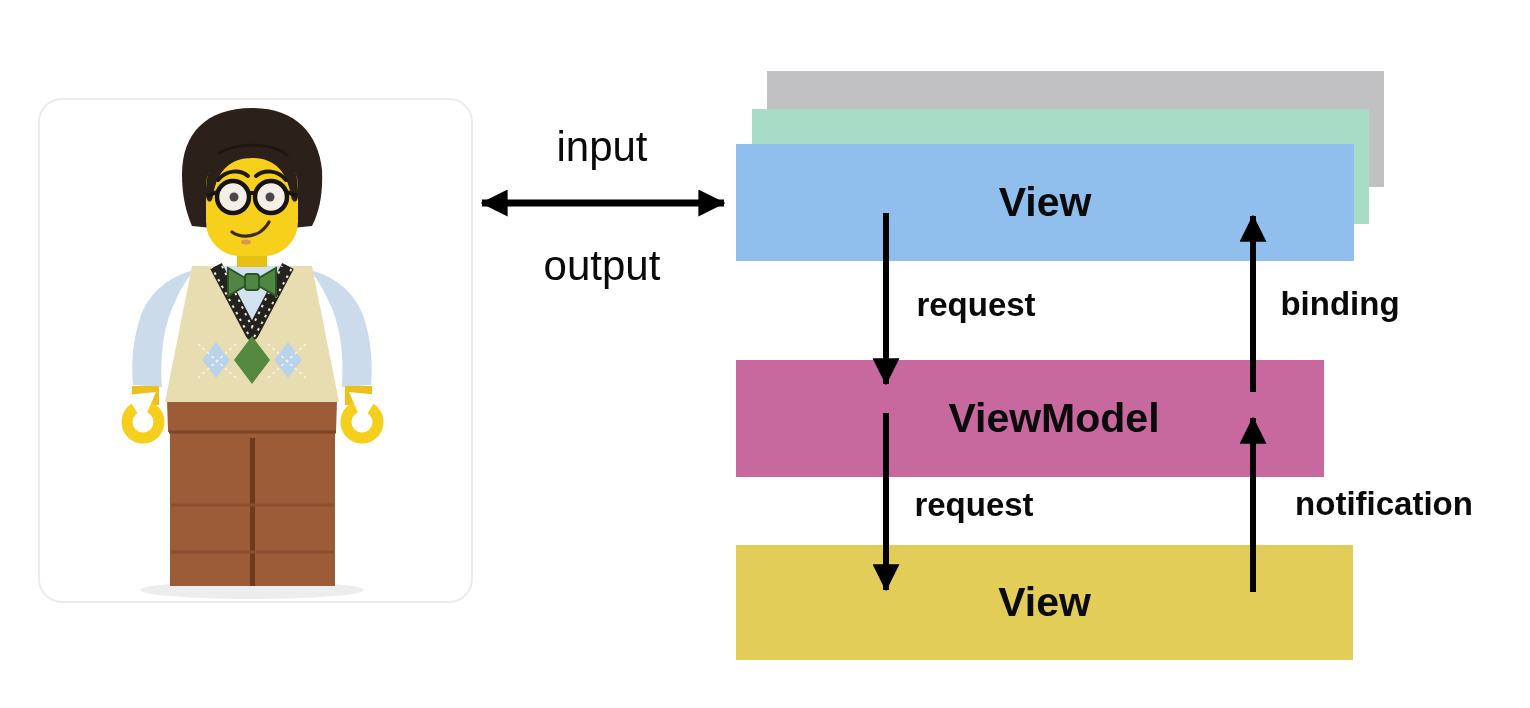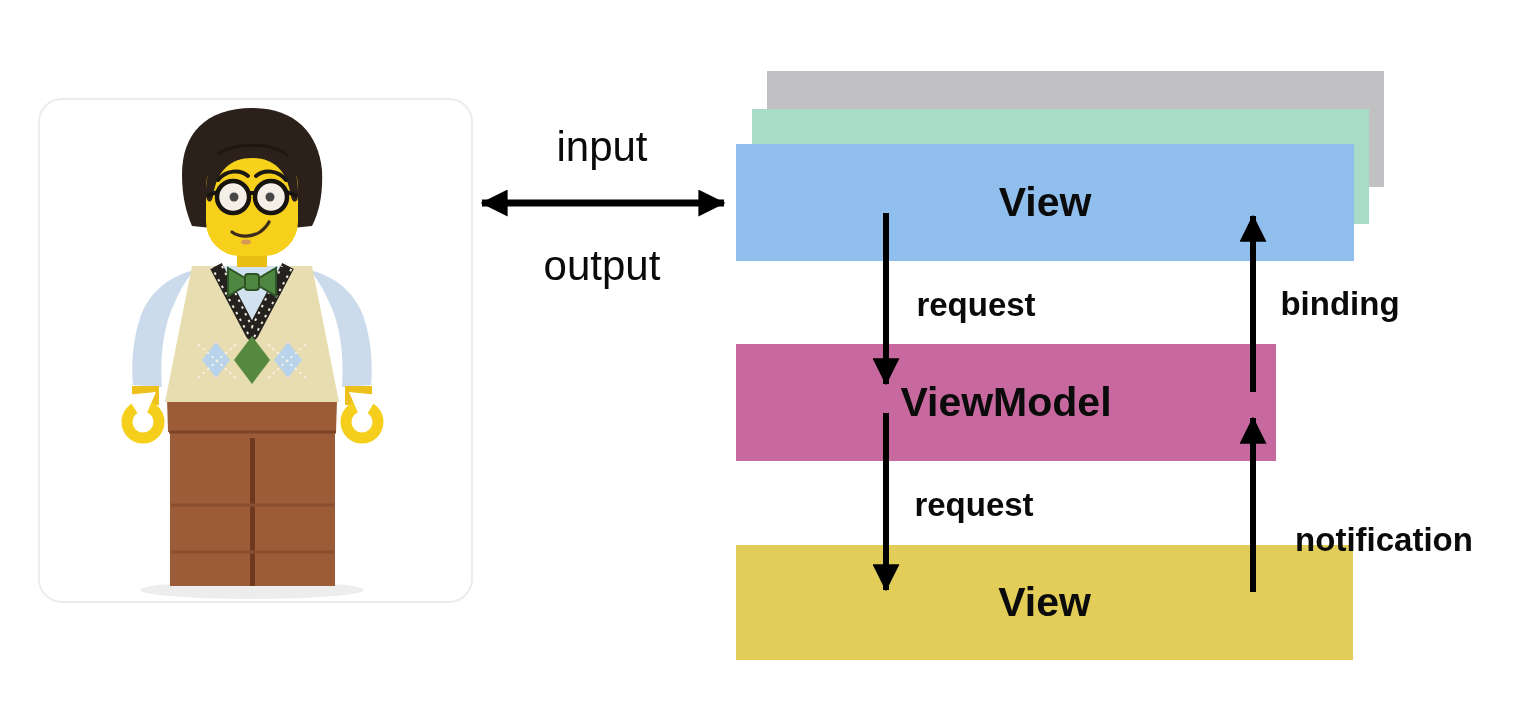--- a/index.html
+++ b/index.html
@@ -16,21 +16,21 @@
 
   
   .io-label{position:absolute;transform:translate(-50%,-50%);
             font-size:42px;font-weight:400;white-space:nowrap;}
 
   
   .bar{position:absolute;display:flex;align-items:center;justify-content:center;}
   .bar-back2{left:767px;top:71px;width:617px;height:116px;background:var(--layer-gray,#c1c1c3);}
   .bar-back1{left:752px;top:109px;width:617px;height:115px;background:var(--layer-teal,#a8dcc6);}
   .bar-view{left:736px;top:144px;width:618px;height:117px;background:var(--layer-view,#90bfee);}
-  .bar-viewmodel{left:736px;top:344px;width:540px;height:117px;background:var(--layer-viewmodel,#c7699e);}
+  .bar-viewmodel{left:736px;top:360px;width:540px;height:117px;background:var(--layer-viewmodel,#c7699e);padding-left:48px;}
   .bar-model{left:736px;top:545px;width:617px;height:115px;background:var(--layer-model,#e2cd58);}
   .bar-title{font-size:41px;font-weight:700;color:#0b0b0b;}
 
   
   .flow-label{position:absolute;transform:translate(-50%,-50%);
               font-size:33px;font-weight:700;white-space:nowrap;}
 
   
   .arrows{position:absolute;left:0;top:0;pointer-events:none;}
   .arrow{stroke:var(--arrow,#000);stroke-width:6;fill:none;}
@@ -148,15 +148,15 @@
     <path class="arrow thick" d="M482,203 H724" marker-start="url(#ah)" marker-end="url(#ah)"></path>
     <path class="arrow" d="M886,213 V384" marker-end="url(#ah)"></path>
     <path class="arrow" d="M886,413 V590" marker-end="url(#ah)"></path>
     <path class="arrow" d="M1253,392 V216" marker-end="url(#ah)"></path>
     <path class="arrow" d="M1253,592 V418" marker-end="url(#ah)"></path>
   </svg>
 
   <div class="flow-label" style="left:976px;top:305px;">request</div>
   <div class="flow-label" style="left:1340px;top:304px;">binding</div>
   <div class="flow-label" style="left:974px;top:505px;">request</div>
-  <div class="flow-label" style="left:1384px;top:504px;margin-top:36px;">notification</div>
+  <div class="flow-label" style="left:1384px;top:504px;">notification</div>
 
 </div>
 
 </body></html>

